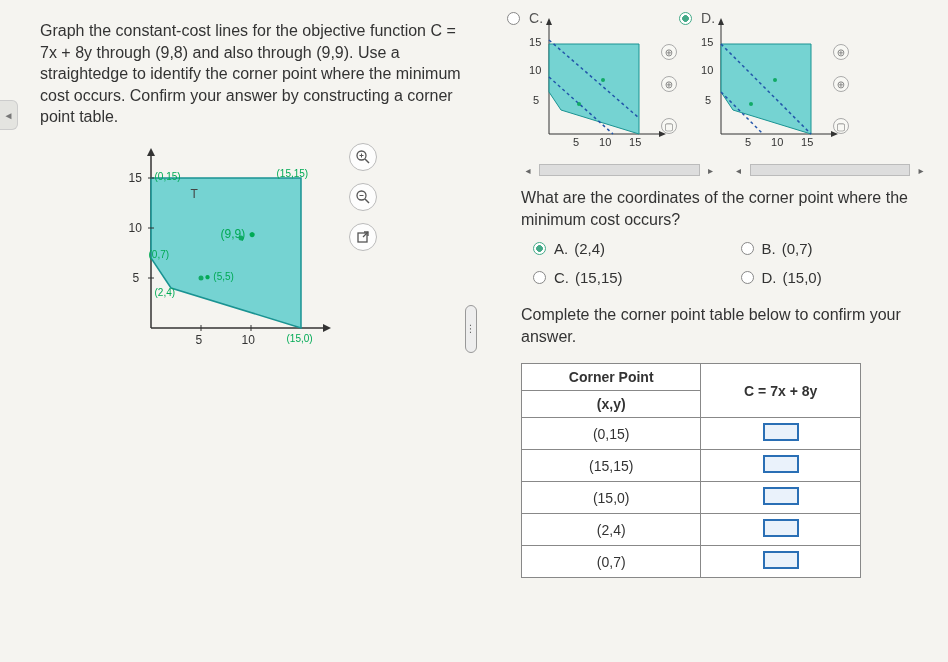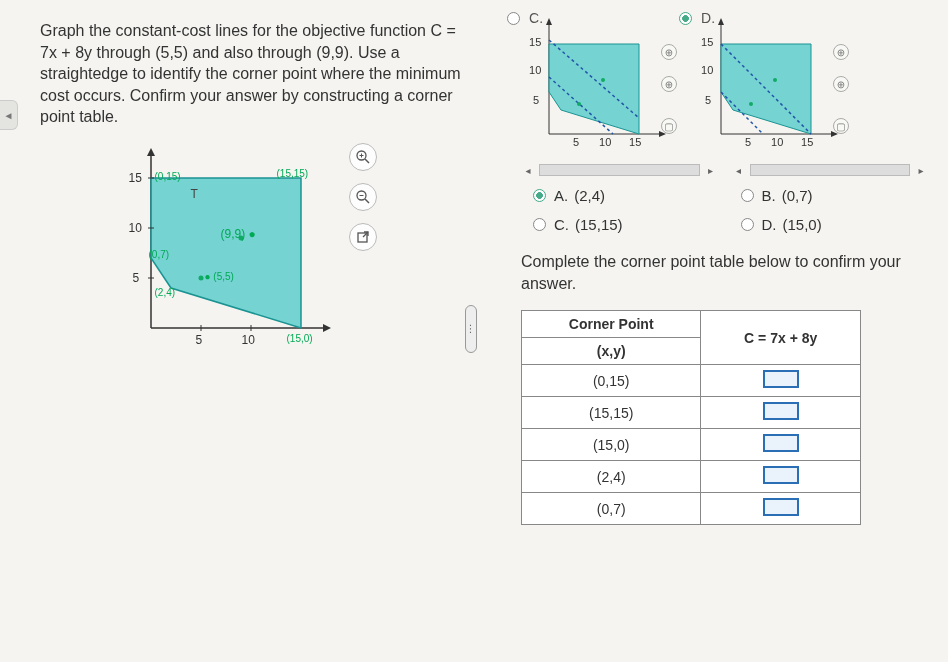--- a/index.html
+++ b/index.html
@@ -178,21 +178,21 @@
   }
 </style>
 </head>
 <body>
 
 <div class="left-edge">◄</div>
 
 <div class="page">
 
   <div class="left-col">
-    <p class="question-text">Graph the constant-cost lines for the objective function C = 7x + 8y through (5,5) and also through (9,9). Use a straightedge to identify the corner point where the minimum cost occurs. Confirm your answer by constructing a corner point table.</p>
+    <p class="question-text">Graph the constant-cost lines for the objective function C = 7x + 8y through (9,8) and also through (9,9). Use a straightedge to identify the corner point where the minimum cost occurs. Confirm your answer by constructing a corner point table.</p>
 
     <div class="graph-area">
       <div class="graph-svg-wrap">
         <svg width="230" height="210" viewBox="0 0 230 210">
 
           <line x1="40" y1="10" x2="40" y2="185" stroke="#333" stroke-width="1.5"></line>
           <polygon points="40,5 36,13 44,13" fill="#333"></polygon>
           <line x1="40" y1="185" x2="215" y2="185" stroke="#333" stroke-width="1.5"></line>
           <polygon points="220,185 212,181 212,189" fill="#333"></polygon>
 
@@ -309,20 +309,21 @@
     <div class="scroll-strip">
       <span class="scroll-btn">◂</span>
       <div class="scroll-track"></div>
       <span class="scroll-btn">▸</span>
       <span style="width:6px"></span>
       <span class="scroll-btn">◂</span>
       <div class="scroll-track"></div>
       <span class="scroll-btn">▸</span>
     </div>
 
+    <p class="sub-question">What are the coordinates of the corner point where the minimum cost occurs?</p>
 
     <div class="choices">
       <div class="choice">
         <span class="opt-radio selected"></span>
         <span class="lbl-letter">A.</span>
         <span>(2,4)</span>
       </div>
       <div class="choice">
         <span class="opt-radio"></span>
         <span class="lbl-letter">B.</span>

